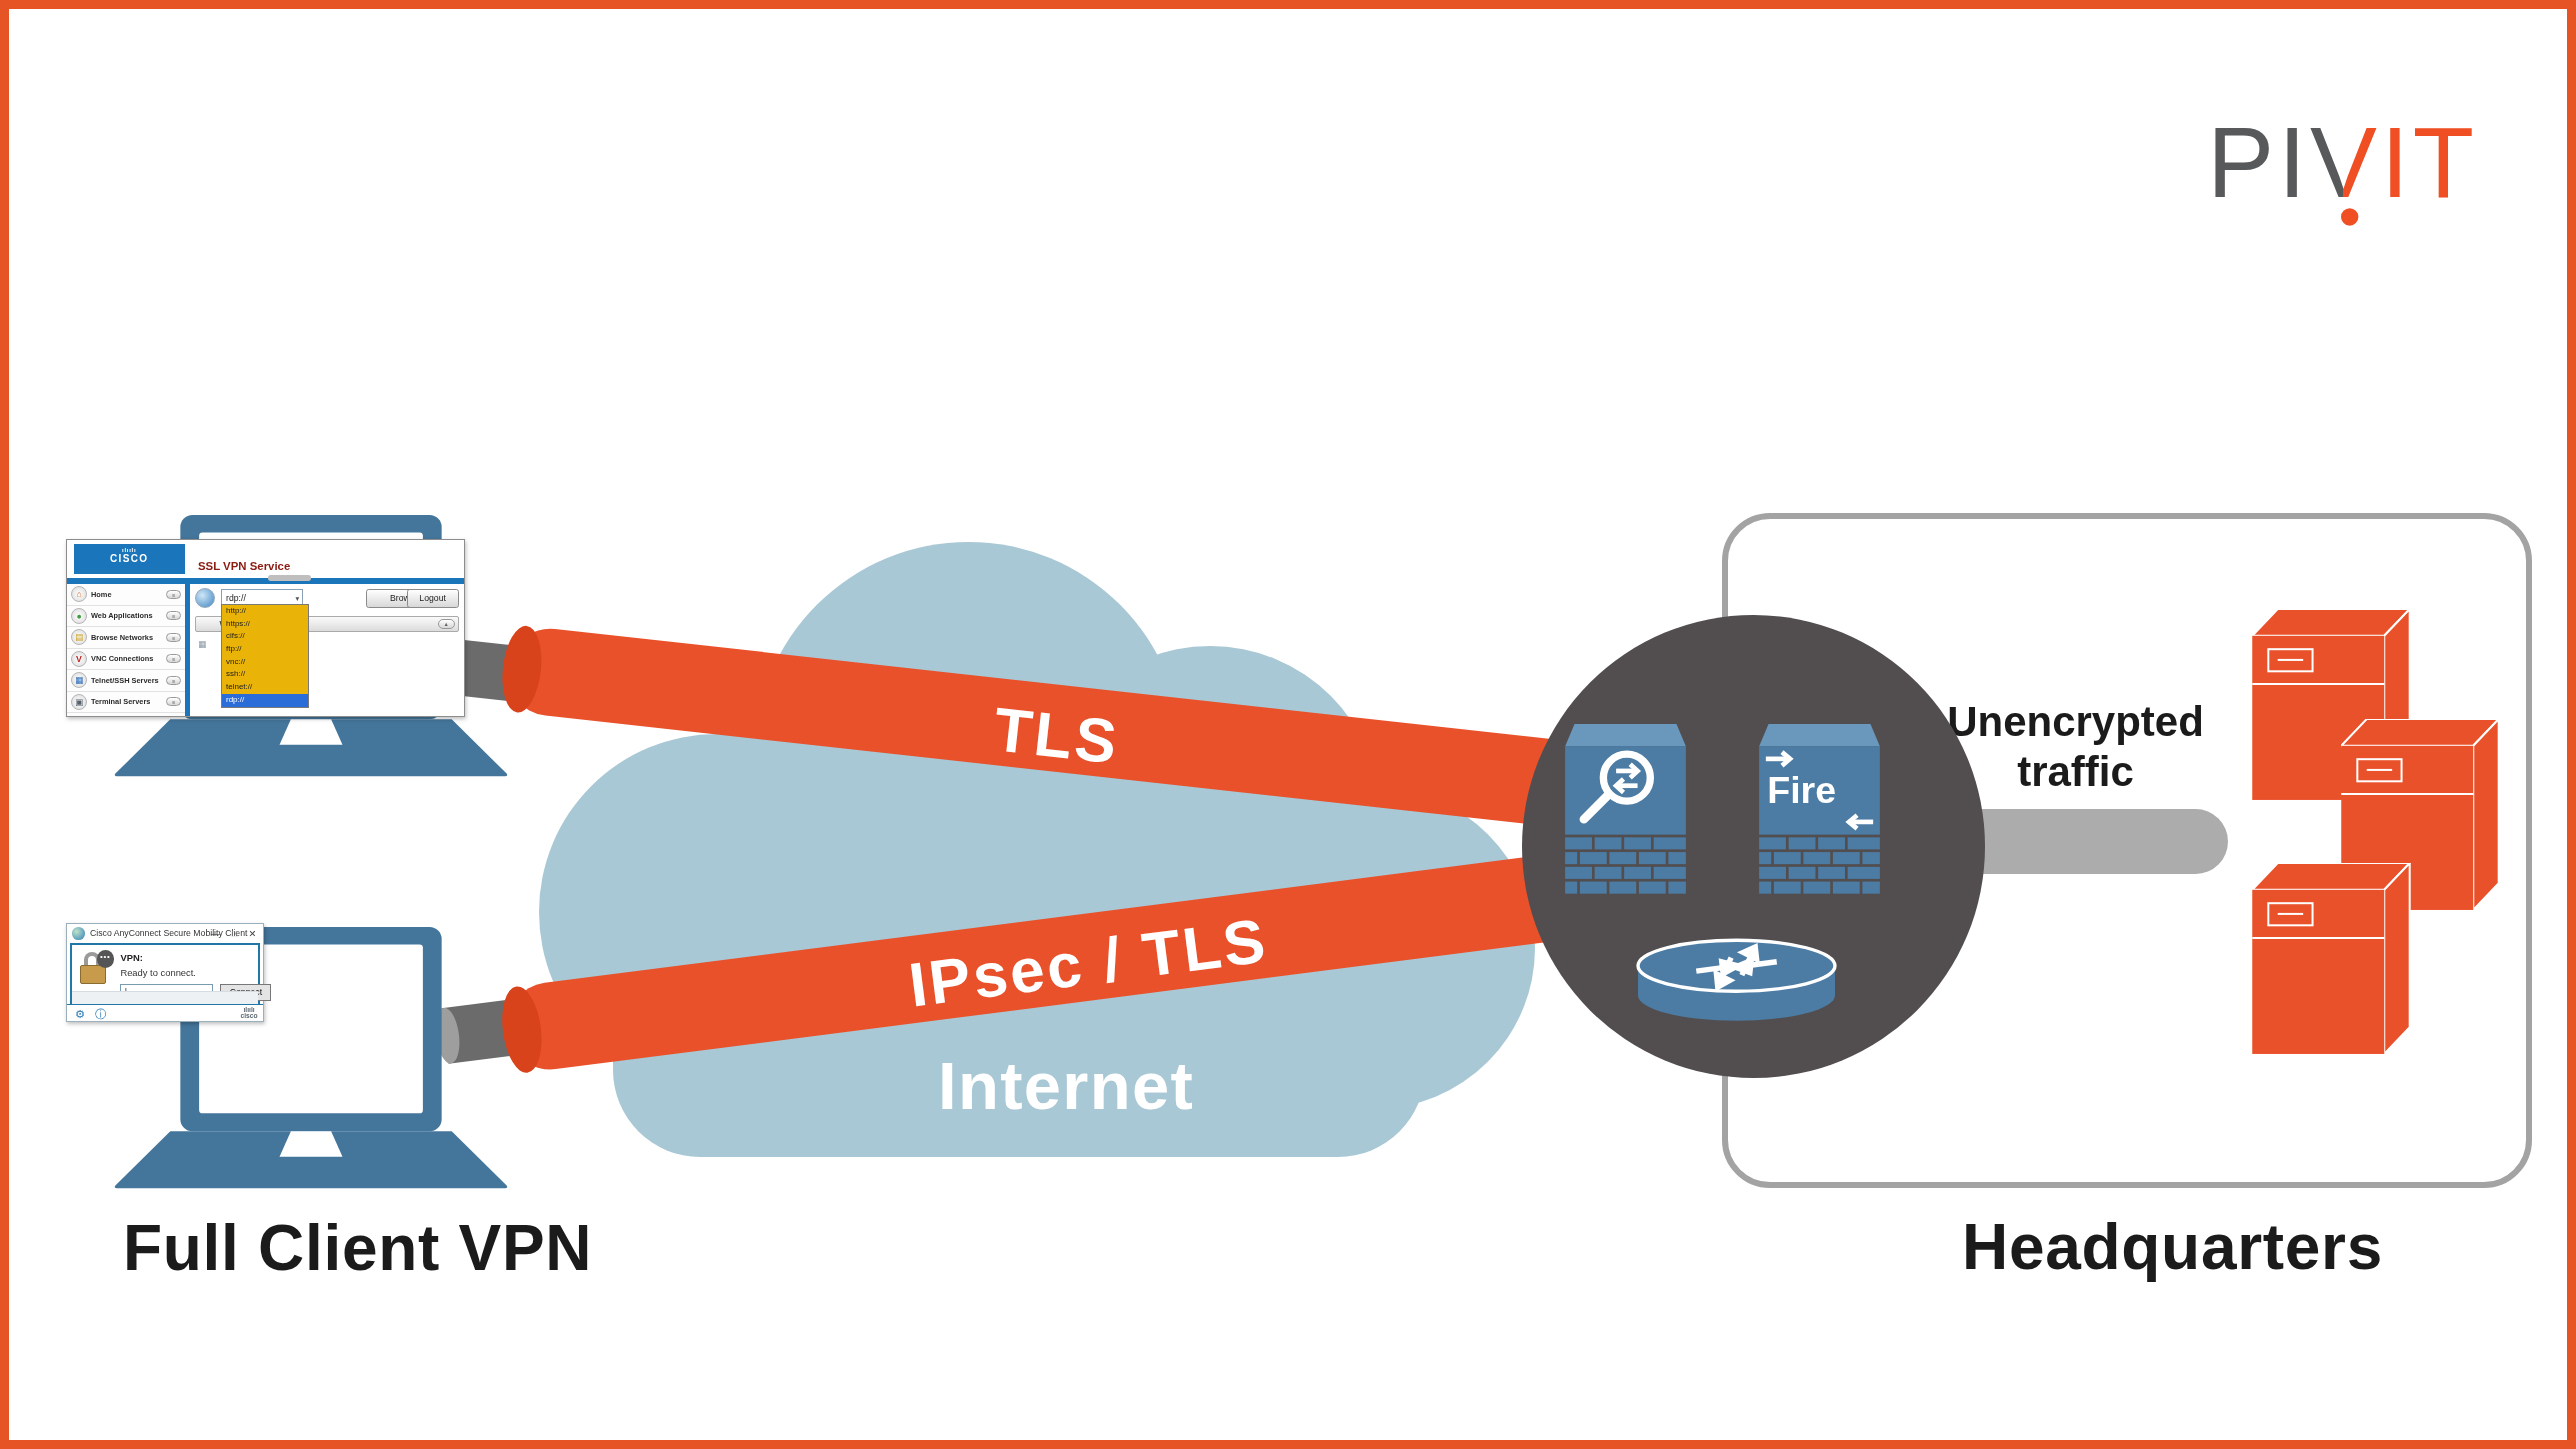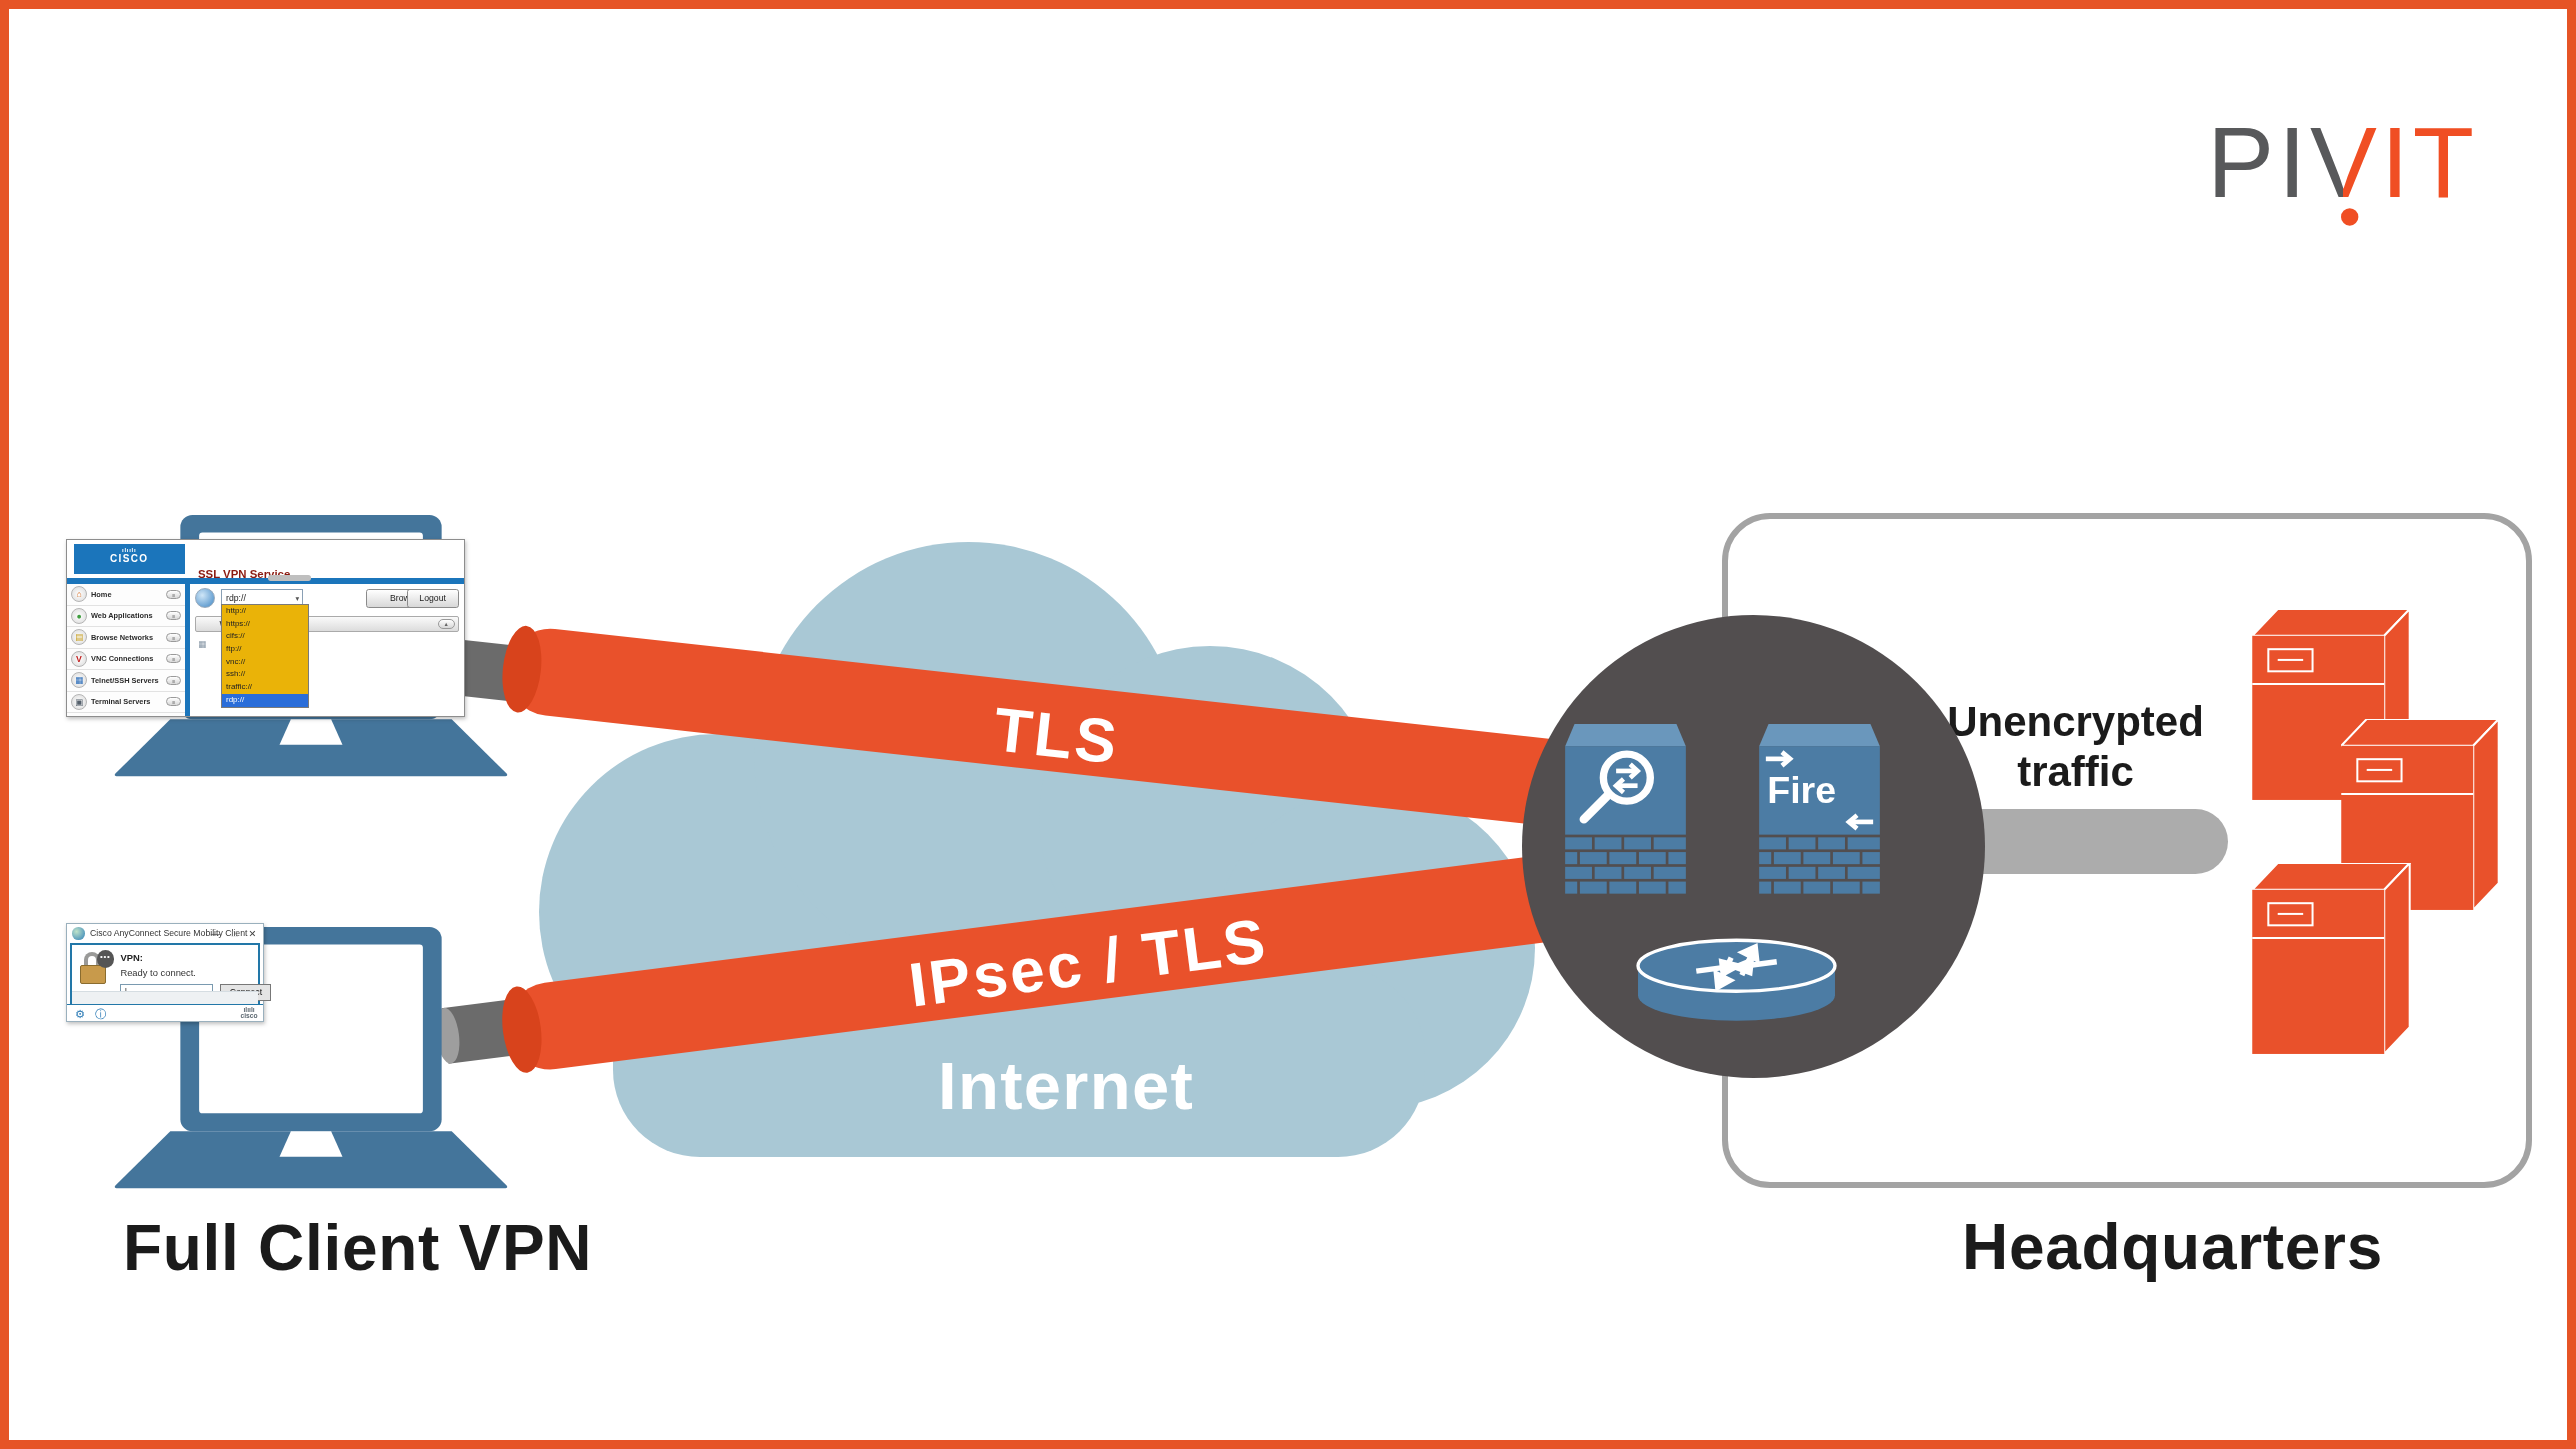--- a/index.html
+++ b/index.html
@@ -26,21 +26,21 @@
   
   .hq-rect{position:absolute;border:6.7px solid #A3A3A3;border-radius:48px;background:transparent;}
   .dark-circle{position:absolute;background:#524E4F;border-radius:50%;}
   .unencrypted{font-size:42px;font-weight:bold;color:#1b1b1b;text-align:center;line-height:50px;}
   
   .win{position:absolute;background:#ffffff;border:1.3px solid #8d8d8d;box-shadow:1.3px 2px 4px rgba(0,0,0,.25);}
   .sslwin{font-size:8.7px;color:#333;}
   .ssl-brand{position:absolute;left:6.7px;top:4px;width:111px;height:29.5px;background:#1B75BB;color:#fff;
     text-align:center;font-weight:bold;font-size:10px;letter-spacing:1.3px;line-height:12px;padding-top:2.7px;}
   .ssl-bars{font-size:6px;letter-spacing:0.7px;display:block;line-height:6px;}
-  .ssl-title{position:absolute;left:131px;top:28px;color:#8B1A10;font-weight:bold;font-size:11.4px;}
+  .ssl-title{position:absolute;left:131px;top:20px;color:#8B1A10;font-weight:bold;font-size:11.4px;}
   .ssl-bluebar{position:absolute;left:0;top:38px;width:100%;height:6.7px;background:#1B75BB;}
   .ssl-tab{position:absolute;left:201px;top:35px;width:43px;height:6px;background:#bfbfbf;border-radius:2.7px;}
   .ssl-divider{position:absolute;left:118px;top:44px;width:5.4px;bottom:0;background:#1B75BB;}
   .ssl-side{position:absolute;left:0;top:44px;width:118px;bottom:0;background:#fdfdfd;}
   .side-item{position:relative;height:21.5px;border-bottom:0.7px solid #e2e2e2;display:flex;align-items:center;padding:0 4px;}
   .side-ico{width:16px;height:16px;border-radius:50%;background:radial-gradient(#ffffff,#d9d9d9);border:0.7px solid #b5b5b5;
     display:flex;align-items:center;justify-content:center;font-size:8.7px;font-weight:bold;margin-right:4px;flex:0 0 16px;}
   .side-lbl{font-size:7.4px;font-weight:bold;color:#2b2b2b;flex:1;white-space:nowrap;overflow:hidden;}
   .side-btn{width:14.8px;height:9.4px;border:0.7px solid #9a9a9a;border-radius:5.4px;background:linear-gradient(#fff,#d7d7d7);
     font-size:5.4px;line-height:8px;text-align:center;color:#777;flex:0 0 14.8px;}
@@ -325,21 +325,21 @@
       </div>
       <div class="wb-icons">▦ ▤</div>
 
       <div class="ddlist">
         <div>http://</div>
         <div>https://</div>
         <div>cifs://</div>
         <div>ftp://</div>
         <div>vnc://</div>
         <div>ssh://</div>
-        <div>traffic://</div>
+        <div>telnet://</div>
         <div class="sel">rdp://</div>
       </div>
     </div>
   </div>
 
   <div class="win acwin" style="left:57px;top:914px;width:198px;height:99px;border-color:#9ab0bd;">
     <div class="ac-globe"></div>
     <div class="ac-title">Cisco AnyConnect Secure Mobility Client</div>
     <span class="ac-ctl" style="right:43px;">—</span>
     <span class="ac-ctl" style="right:25.5px;color:#bbb;">□</span>

